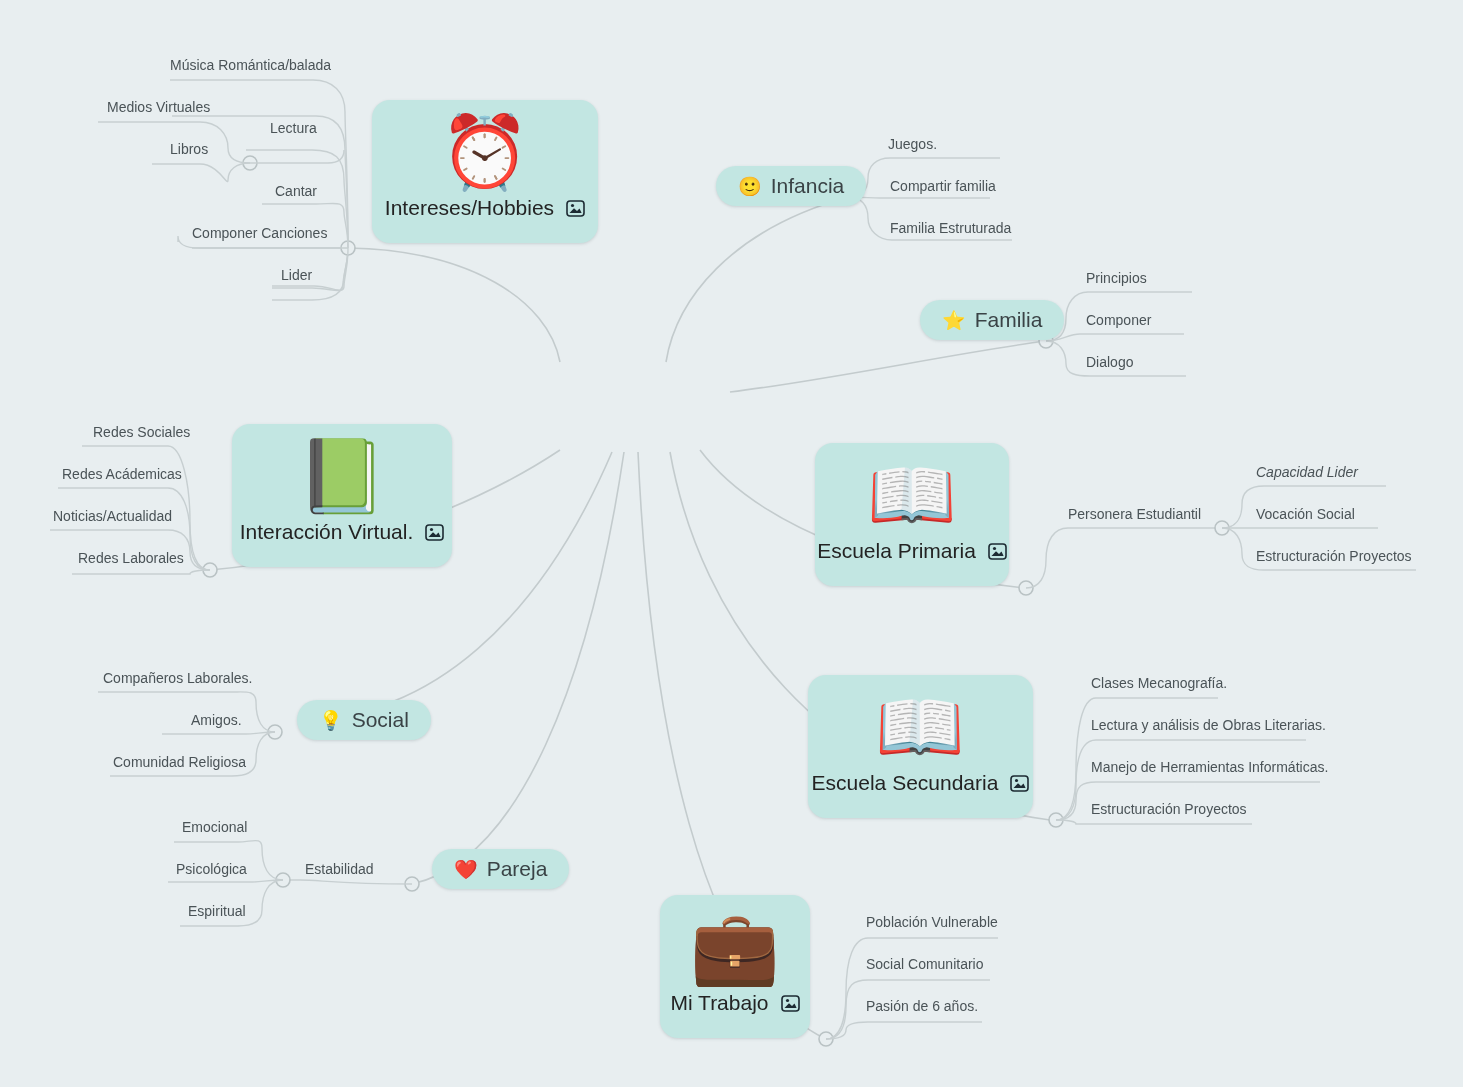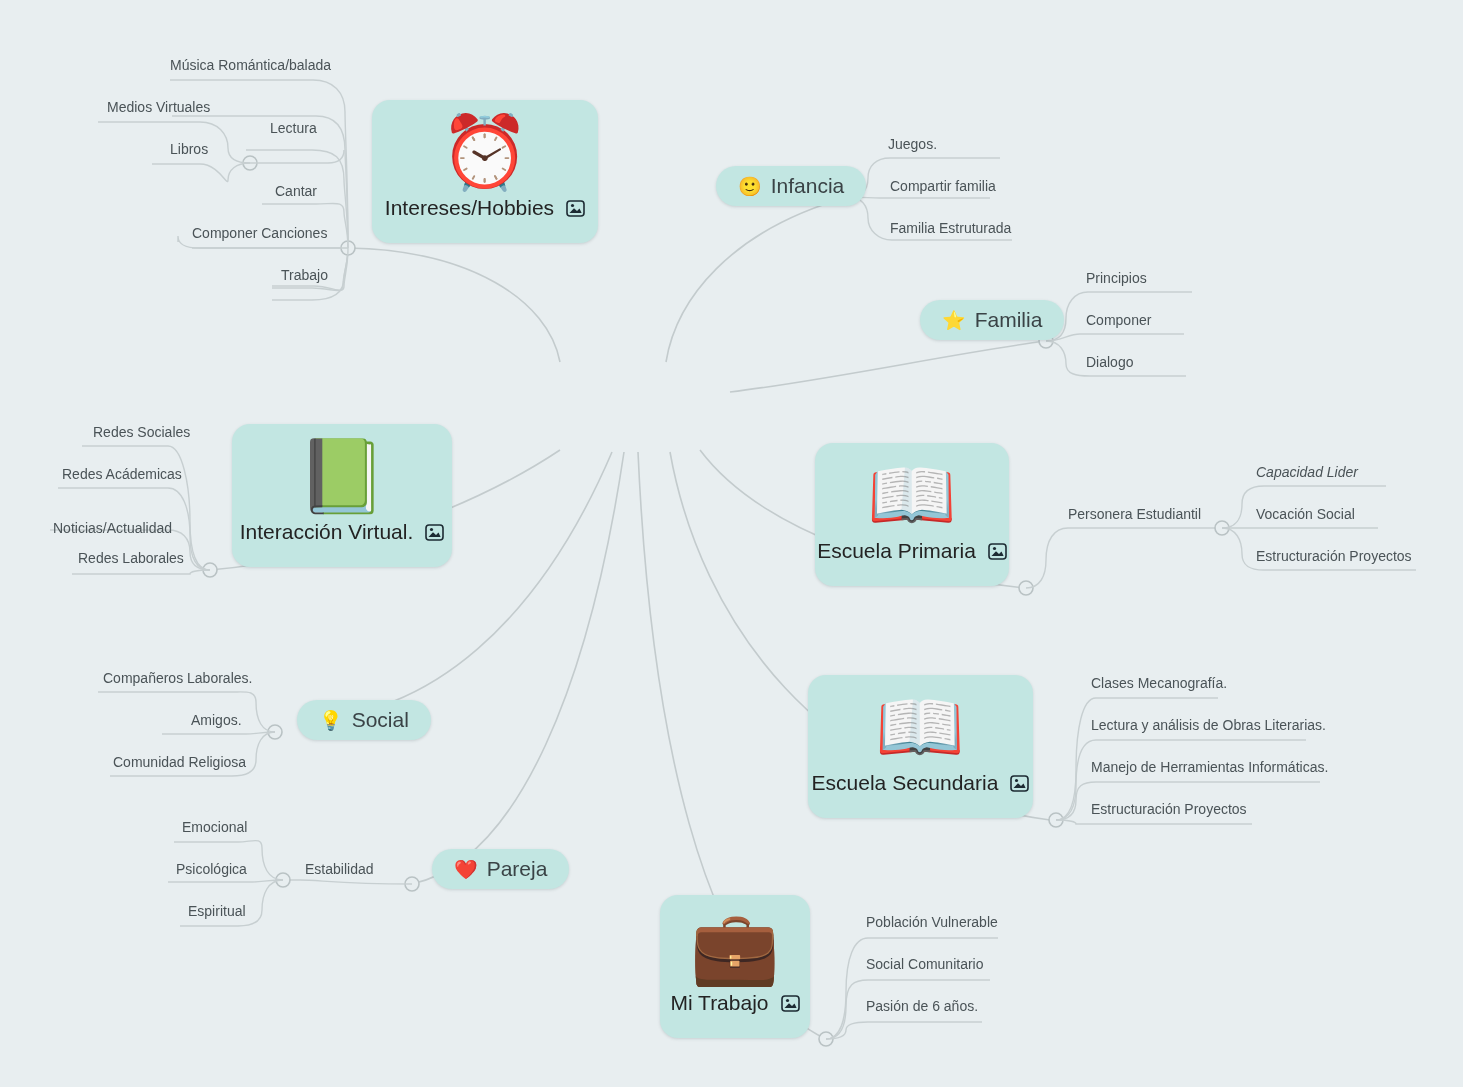--- a/index.html
+++ b/index.html
@@ -224,21 +224,21 @@
       </span>
     </div>
   </div>
 
   <div class="leaf" style="left:170px; top:57px;">Música Romántica/balada</div>
   <div class="leaf" style="left:107px; top:99px;">Medios Virtuales</div>
   <div class="leaf" style="left:270px; top:120px;">Lectura</div>
   <div class="leaf" style="left:170px; top:141px;">Libros</div>
   <div class="leaf" style="left:275px; top:183px;">Cantar</div>
   <div class="leaf" style="left:192px; top:225px;">Componer Canciones</div>
-  <div class="leaf" style="left:281px; top:267px;">Trabajo</div>
+  <div class="leaf" style="left:281px; top:267px;">Lider</div>
 
   <div class="pill-node" style="left:716px; top:166px;">
     <span class="emoji">🙂</span>
     <span>Infancia</span>
   </div>
   <div class="leaf" style="left:888px; top:136px;">Juegos.</div>
   <div class="leaf" style="left:890px; top:178px;">Compartir familia</div>
   <div class="leaf" style="left:890px; top:220px;">Familia Estruturada</div>
 
   <div class="pill-node" style="left:920px; top:300px;">
@@ -293,21 +293,21 @@
         <svg width="19" height="17" viewBox="0 0 19 17">
             <rect x="1" y="1" width="17" height="15" rx="3" fill="none" stroke="#1d2b33" stroke-width="1.6"></rect>
             <circle cx="6.5" cy="5.5" r="1.6" fill="#1d2b33"></circle>
             <path d="M3.5 13 L8 8.2 L11 11 L13.5 8.6 L15.6 13 Z" fill="#1d2b33"></path>
           </svg>
       </span>
     </div>
   </div>
   <div class="leaf" style="left:83px; top:424px;margin-left:10px;">Redes Sociales</div>
   <div class="leaf" style="left:62px; top:466px;text-align:right;">Redes Acádemicas</div>
-  <div class="leaf" style="left:53px; top:520px;">Noticias/Actualidad</div>
+  <div class="leaf" style="left:53px; top:508px;">Noticias/Actualidad</div>
   <div class="leaf" style="left:78px; top:550px;">Redes Laborales</div>
 
   <div class="pill-node" style="left:297px; top:700px;">
     <span class="emoji">💡</span>
     <span>Social</span>
   </div>
   <div class="leaf" style="left:103px; top:670px;">Compañeros Laborales.</div>
   <div class="leaf" style="left:191px; top:712px;">Amigos.</div>
   <div class="leaf" style="left:113px; top:754px;">Comunidad Religiosa</div>
 

